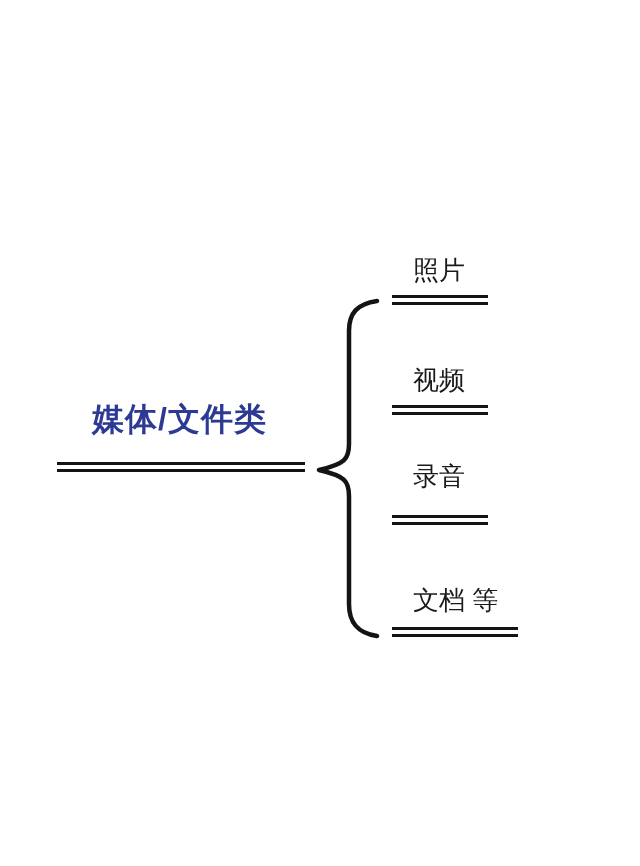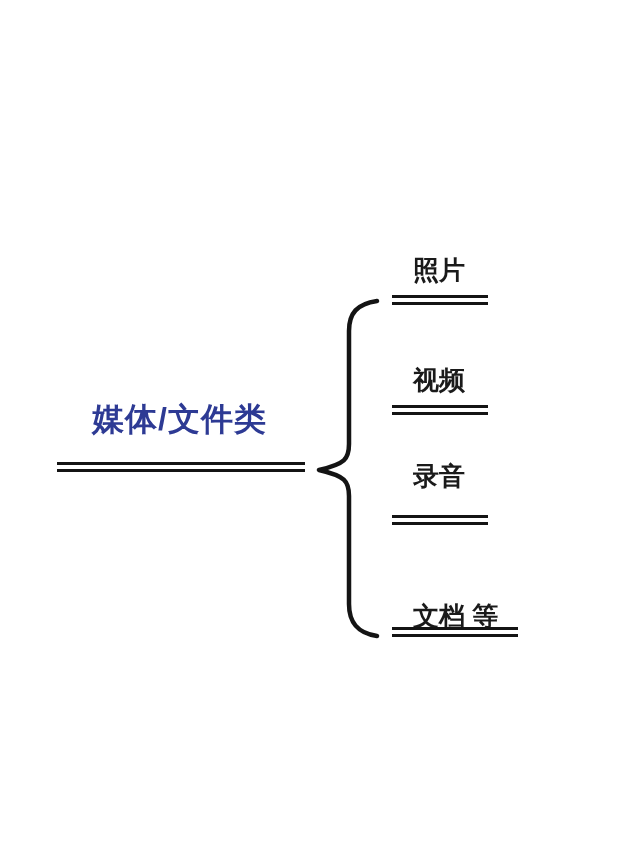--- a/index.html
+++ b/index.html
@@ -27,29 +27,29 @@
     height: 10px;
     border-top: 3px solid #141414;
     border-bottom: 3px solid #141414;
   }
   .root-line { left: 57px; top: 462px; width: 248px; }
   .brace-svg { position: absolute; left: 0; top: 0; }
   .branch-label {
     position: absolute;
     left: 413px;
     font-size: 26px;
-    font-weight: 700;
+    font-weight: 400;
     color: #1a1a1a;
     white-space: nowrap;
     line-height: 32px;
   }
   .bl-1 { top: 254px; }
   .bl-2 { top: 364px; }
   .bl-3 { top: 460px; }
-  .bl-4 { top: 600px; }
+  .bl-4 { top: 584px; }
   .branch-line { left: 392px; width: 96px; }
   .ln-1 { top: 295px; }
   .ln-2 { top: 405px; }
   .ln-3 { top: 515px; }
   .ln-4 { top: 627px; width: 126px; }
 </style>
 </head>
 <body>
 
 <div class="canvas">

